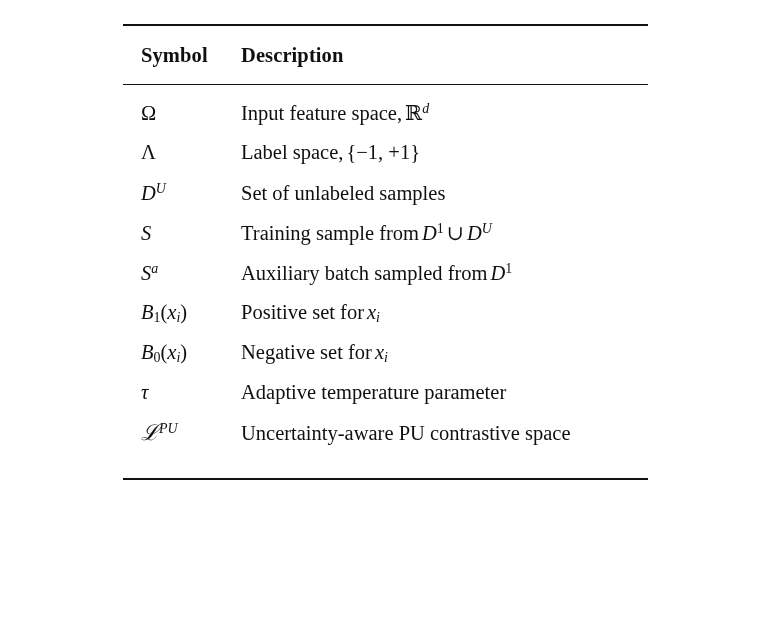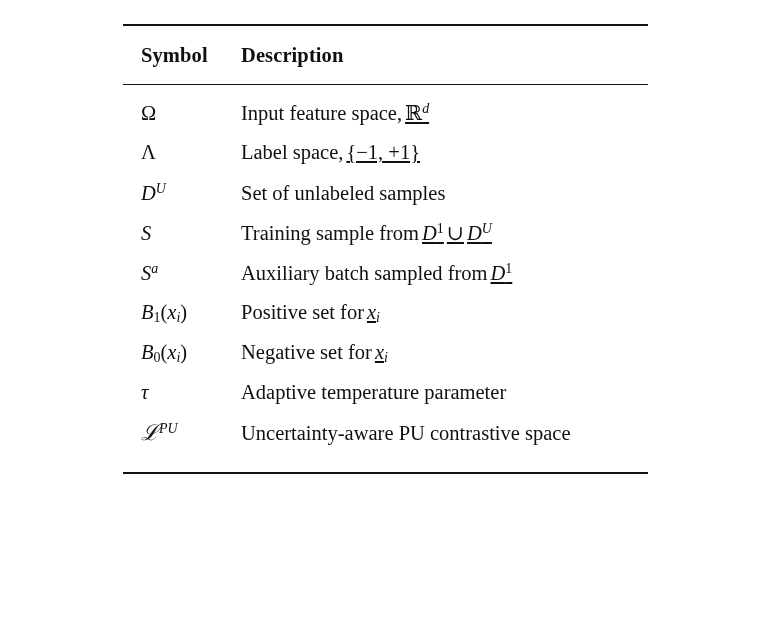--- a/index.html
+++ b/index.html
@@ -58,39 +58,39 @@
   }
   thead th.sym-head  { padding-left: 18px; }
   thead th.desc-head { padding-left: 1px; }
 
   tbody td {
     font-size: 20.5px;
     line-height: 1;
     height: 40px;
   }
   tbody tr:first-child td { padding-top: 17px; }
-  tbody tr:last-child  td { padding-bottom: 10px; }
+  tbody tr:last-child  td { padding-bottom: 16px; }
 
   td.sym  { padding-left: 18px; white-space: nowrap; }
   td.desc { padding-left: 1px;  white-space: nowrap; }
 
   
   .m          { font-family: "Liberation Serif", "DejaVu Serif", serif; }
   .mi         { font-style: italic; }              
   .mup        { font-style: normal; }              
   .mop        { font-style: normal; padding: 0 3px; }  
   .sup        { font-size: 0.68em; vertical-align: 0.52em; font-style: italic; }
   .sup-up     { font-size: 0.68em; vertical-align: 0.52em; font-style: normal; }
   .sub        { font-size: 0.68em; vertical-align: -0.22em; font-style: italic; }
   .sub-up     { font-size: 0.68em; vertical-align: -0.22em; font-style: normal; }
   .paren      { font-style: normal; }
   .bb         { font-family: "DejaVu Serif", "Liberation Serif", serif; font-style: normal; }
   .cal        { font-family: "DejaVu Serif", "Liberation Serif", serif;
                 font-style: italic; font-size: 1.06em; }
-  .inline-m   { margin-left: 3px; text-decoration: underline; }
+  .inline-m   { margin-left: 3px; }
 </style>
 </head>
 <body>
 
 <div id="table-wrap">
 
   <div class="rule rule-top"></div>
 
   <table class="notation">
     <colgroup>

